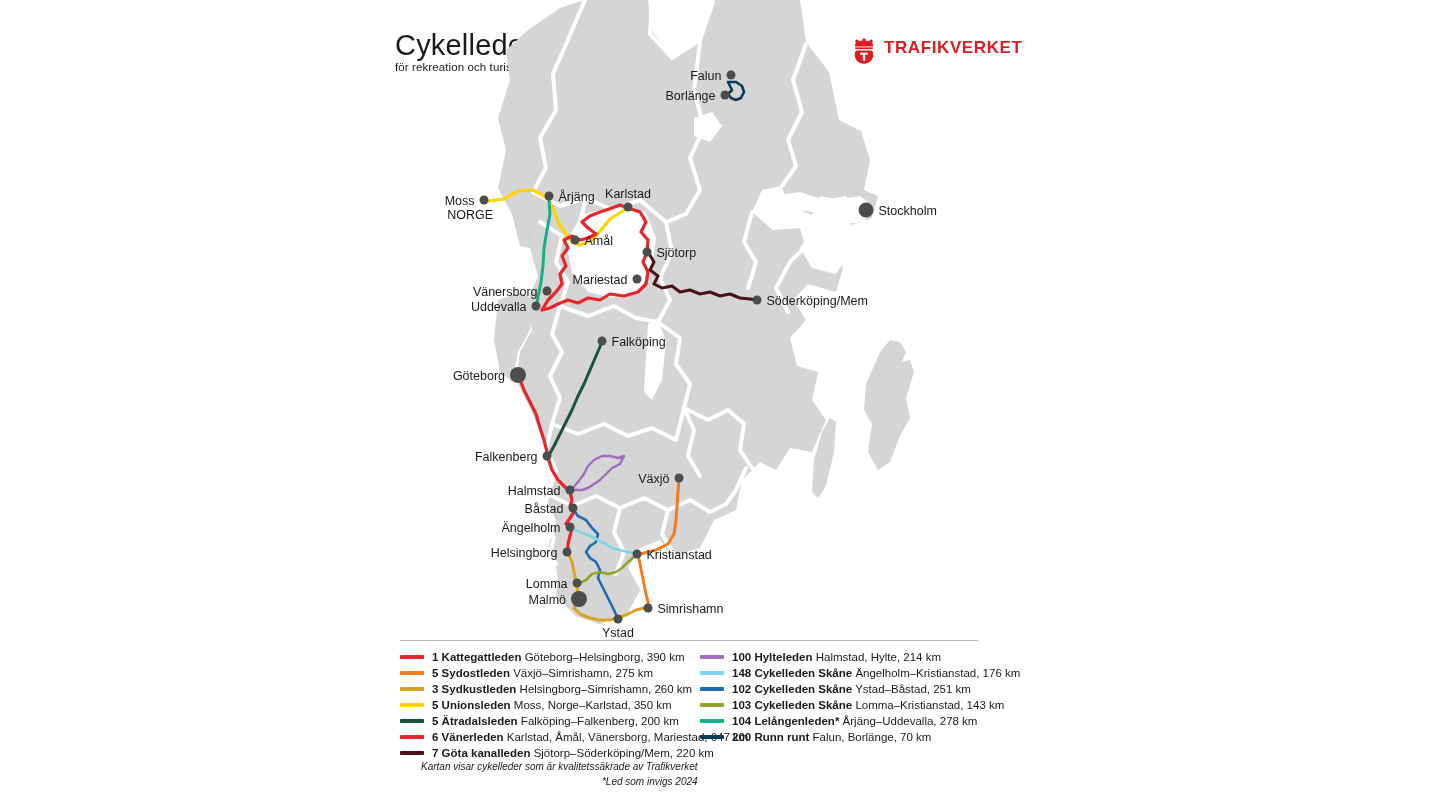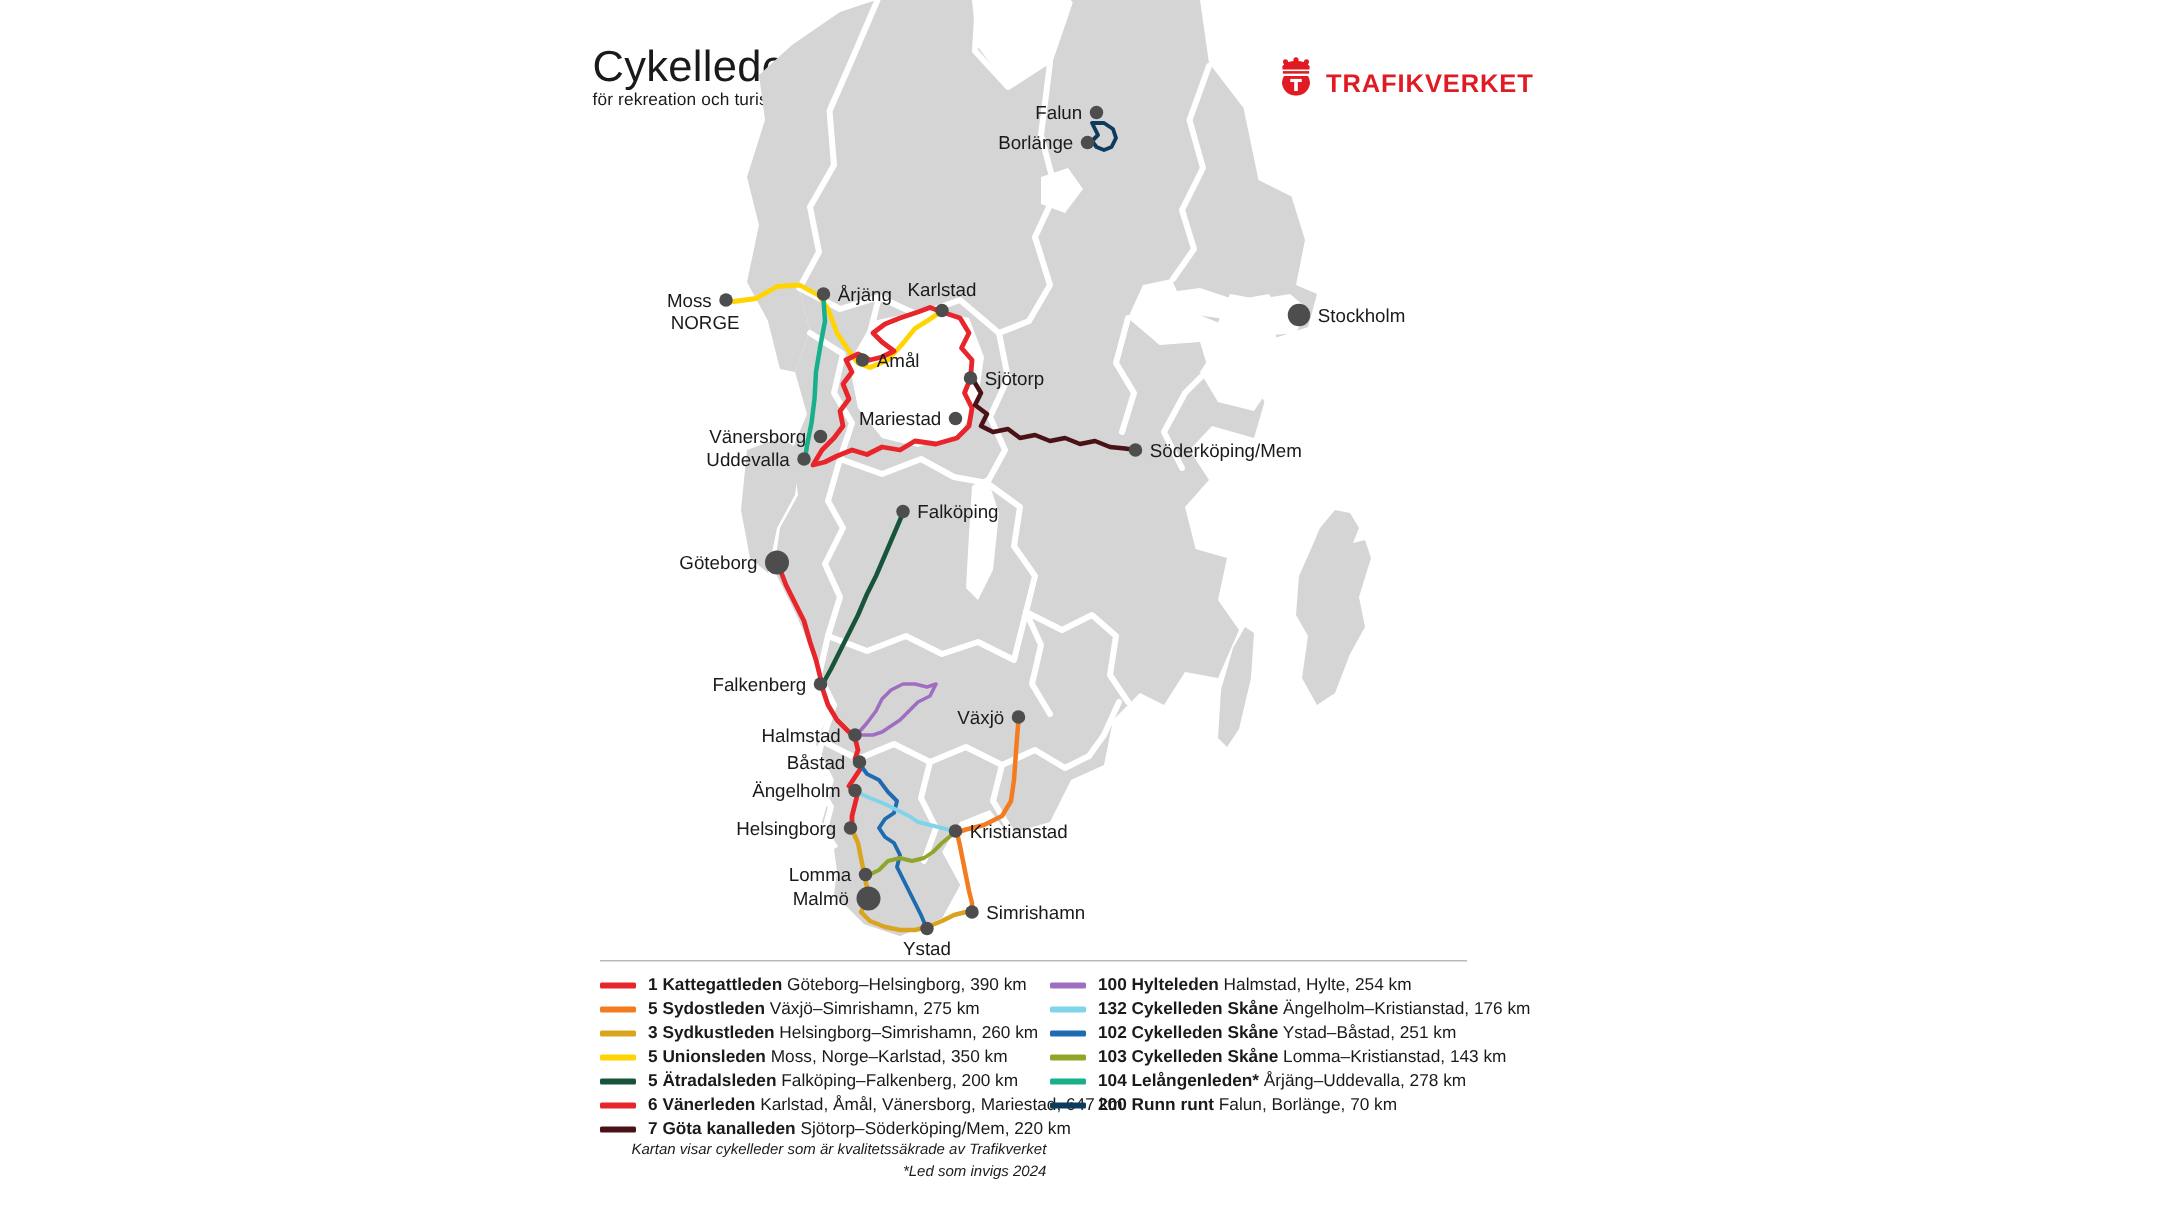--- a/index.html
+++ b/index.html
@@ -11,21 +11,21 @@
     position:relative;
   }
   #root{position:relative;width:1440px;height:810px;}
 
   
   .title-block{position:absolute;left:395px;top:30px;}
   .title-main{font-size:29px;color:#1a1a1a;font-weight:400;letter-spacing:.2px;line-height:1.05;}
   .title-sub{font-size:11.5px;color:#1a1a1a;margin-top:1px;letter-spacing:.1px;}
 
   
-  .logo{position:absolute;left:852px;top:38px;display:flex;align-items:flex-end;gap:8px;}
+  .logo{position:absolute;left:852px;top:38px;display:flex;align-items:flex-start;gap:8px;}
   .logo-word{font-size:17px;font-weight:700;color:#e01b23;letter-spacing:.6px;}
 
   
   #mapwrap{position:absolute;left:0;top:0;width:1440px;height:650px;}
   #mapsvg{display:block;}
 
   .city-dot{fill:#4d4d4d;}
   .city-label{font-family:"Liberation Sans","DejaVu Sans",sans-serif;font-size:12.5px;fill:#1a1a1a;}
   .city-label.anchor-end{text-anchor:end;}
 
@@ -329,25 +329,25 @@
             <span class="legend-txt"><b>6 Vänerleden</b><span class="desc"> Karlstad, Åmål, Vänersborg, Mariestad, 647 km</span></span>
           </div>
           <div class="legend-row">
             <span class="swatch" style="background: rgb(74, 18, 22);"></span>
             <span class="legend-txt"><b>7 Göta kanalleden</b><span class="desc"> Sjötorp–Söderköping/Mem, 220 km</span></span>
           </div>
         </div>
       <div class="legend-col right" id="legend-right">
           <div class="legend-row">
             <span class="swatch" style="background: rgb(160, 110, 193);"></span>
-            <span class="legend-txt"><b>100 Hylteleden</b><span class="desc"> Halmstad, Hylte, 254 km</span></span>
+            <span class="legend-txt"><b>100 Hylteleden</b><span class="desc"> Halmstad, Hylte, 214 km</span></span>
           </div>
           <div class="legend-row">
             <span class="swatch" style="background: rgb(127, 212, 234);"></span>
-            <span class="legend-txt"><b>132 Cykelleden Skåne</b><span class="desc"> Ängelholm–Kristianstad, 176 km</span></span>
+            <span class="legend-txt"><b>148 Cykelleden Skåne</b><span class="desc"> Ängelholm–Kristianstad, 176 km</span></span>
           </div>
           <div class="legend-row">
             <span class="swatch" style="background: rgb(31, 107, 176);"></span>
             <span class="legend-txt"><b>102 Cykelleden Skåne</b><span class="desc"> Ystad–Båstad, 251 km</span></span>
           </div>
           <div class="legend-row">
             <span class="swatch" style="background: rgb(143, 166, 42);"></span>
             <span class="legend-txt"><b>103 Cykelleden Skåne</b><span class="desc"> Lomma–Kristianstad, 143 km</span></span>
           </div>
           <div class="legend-row">

